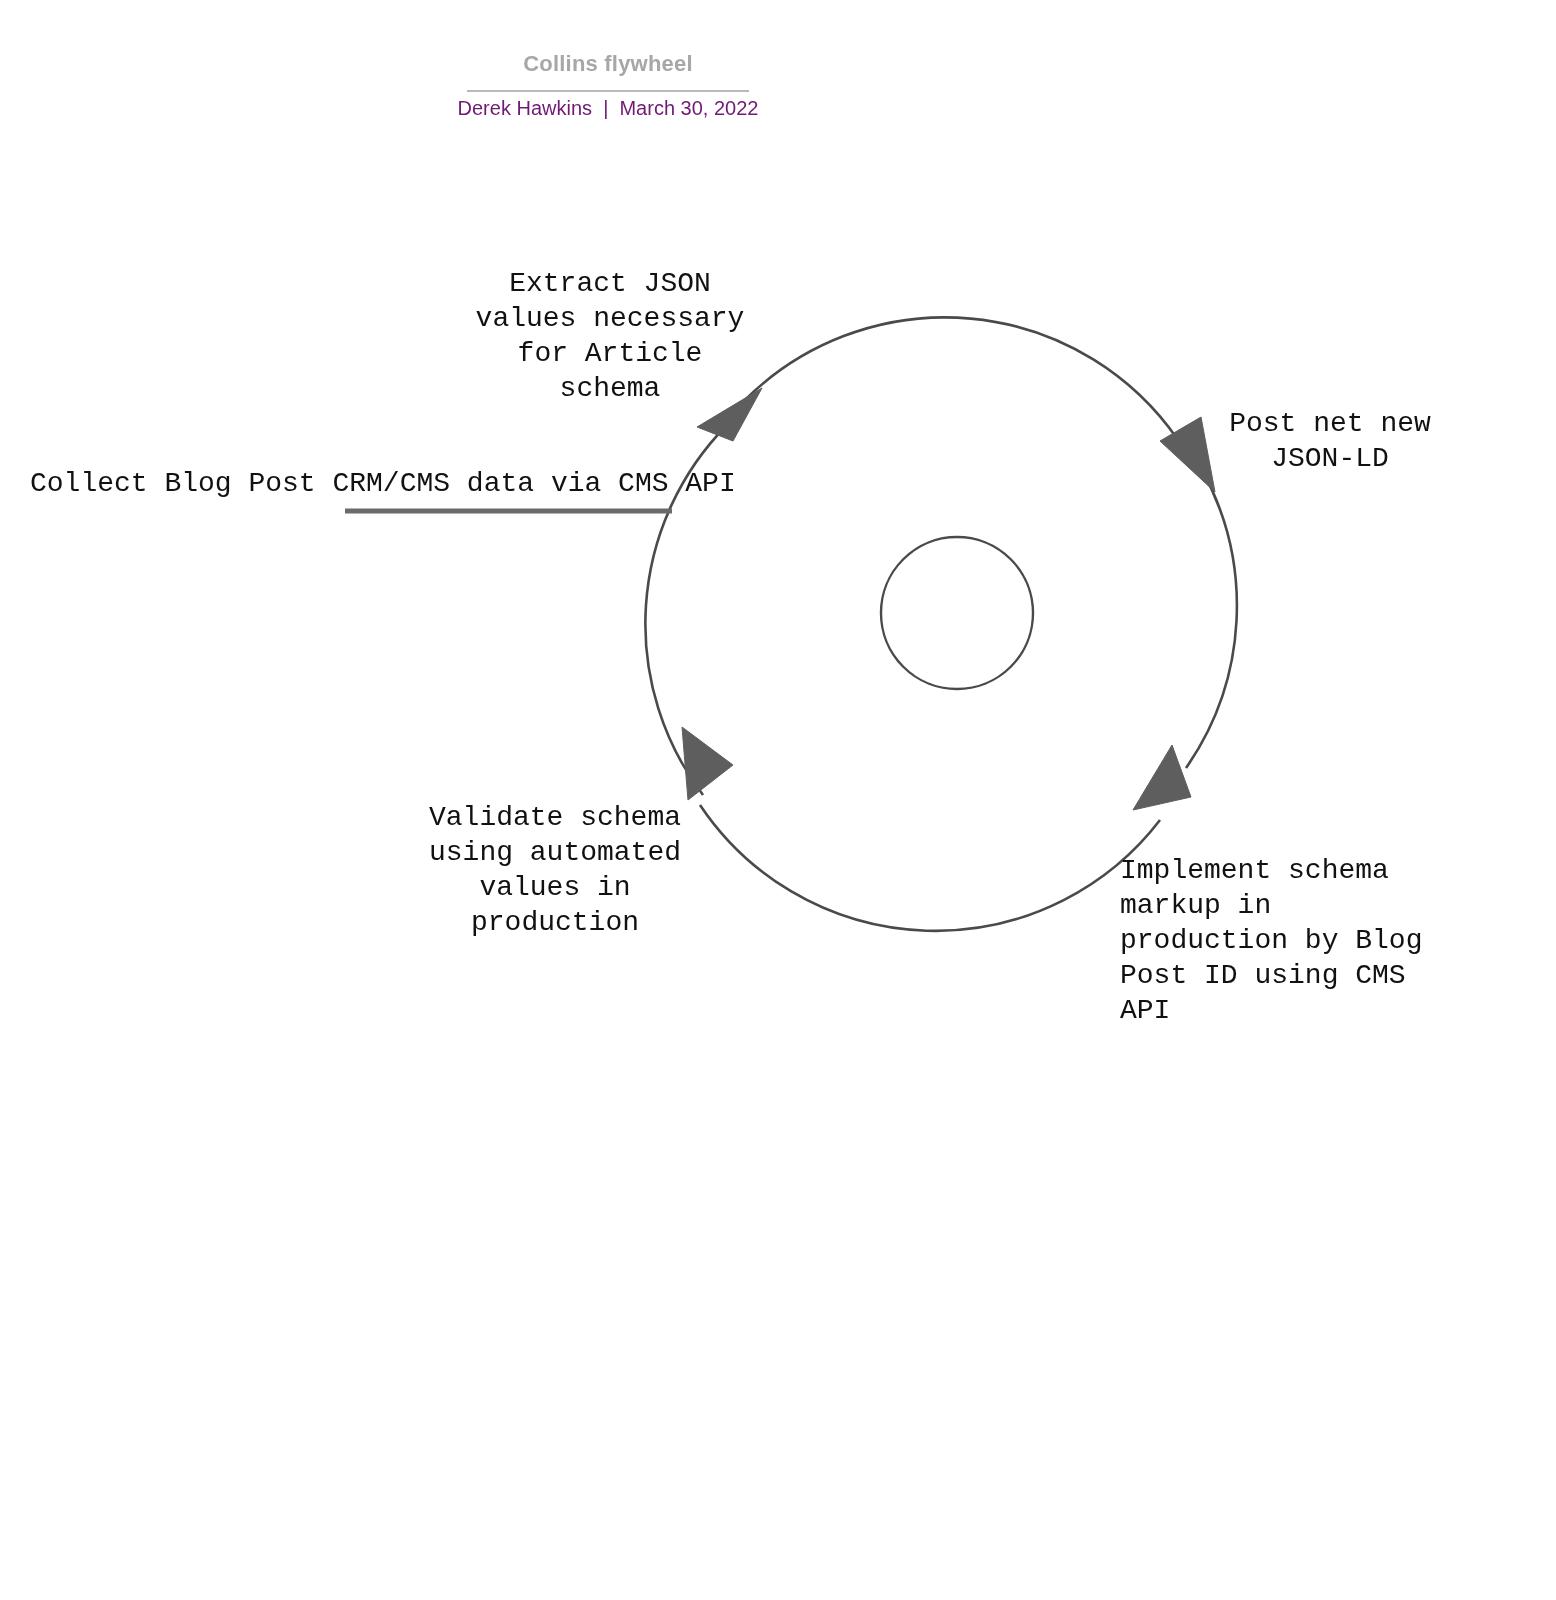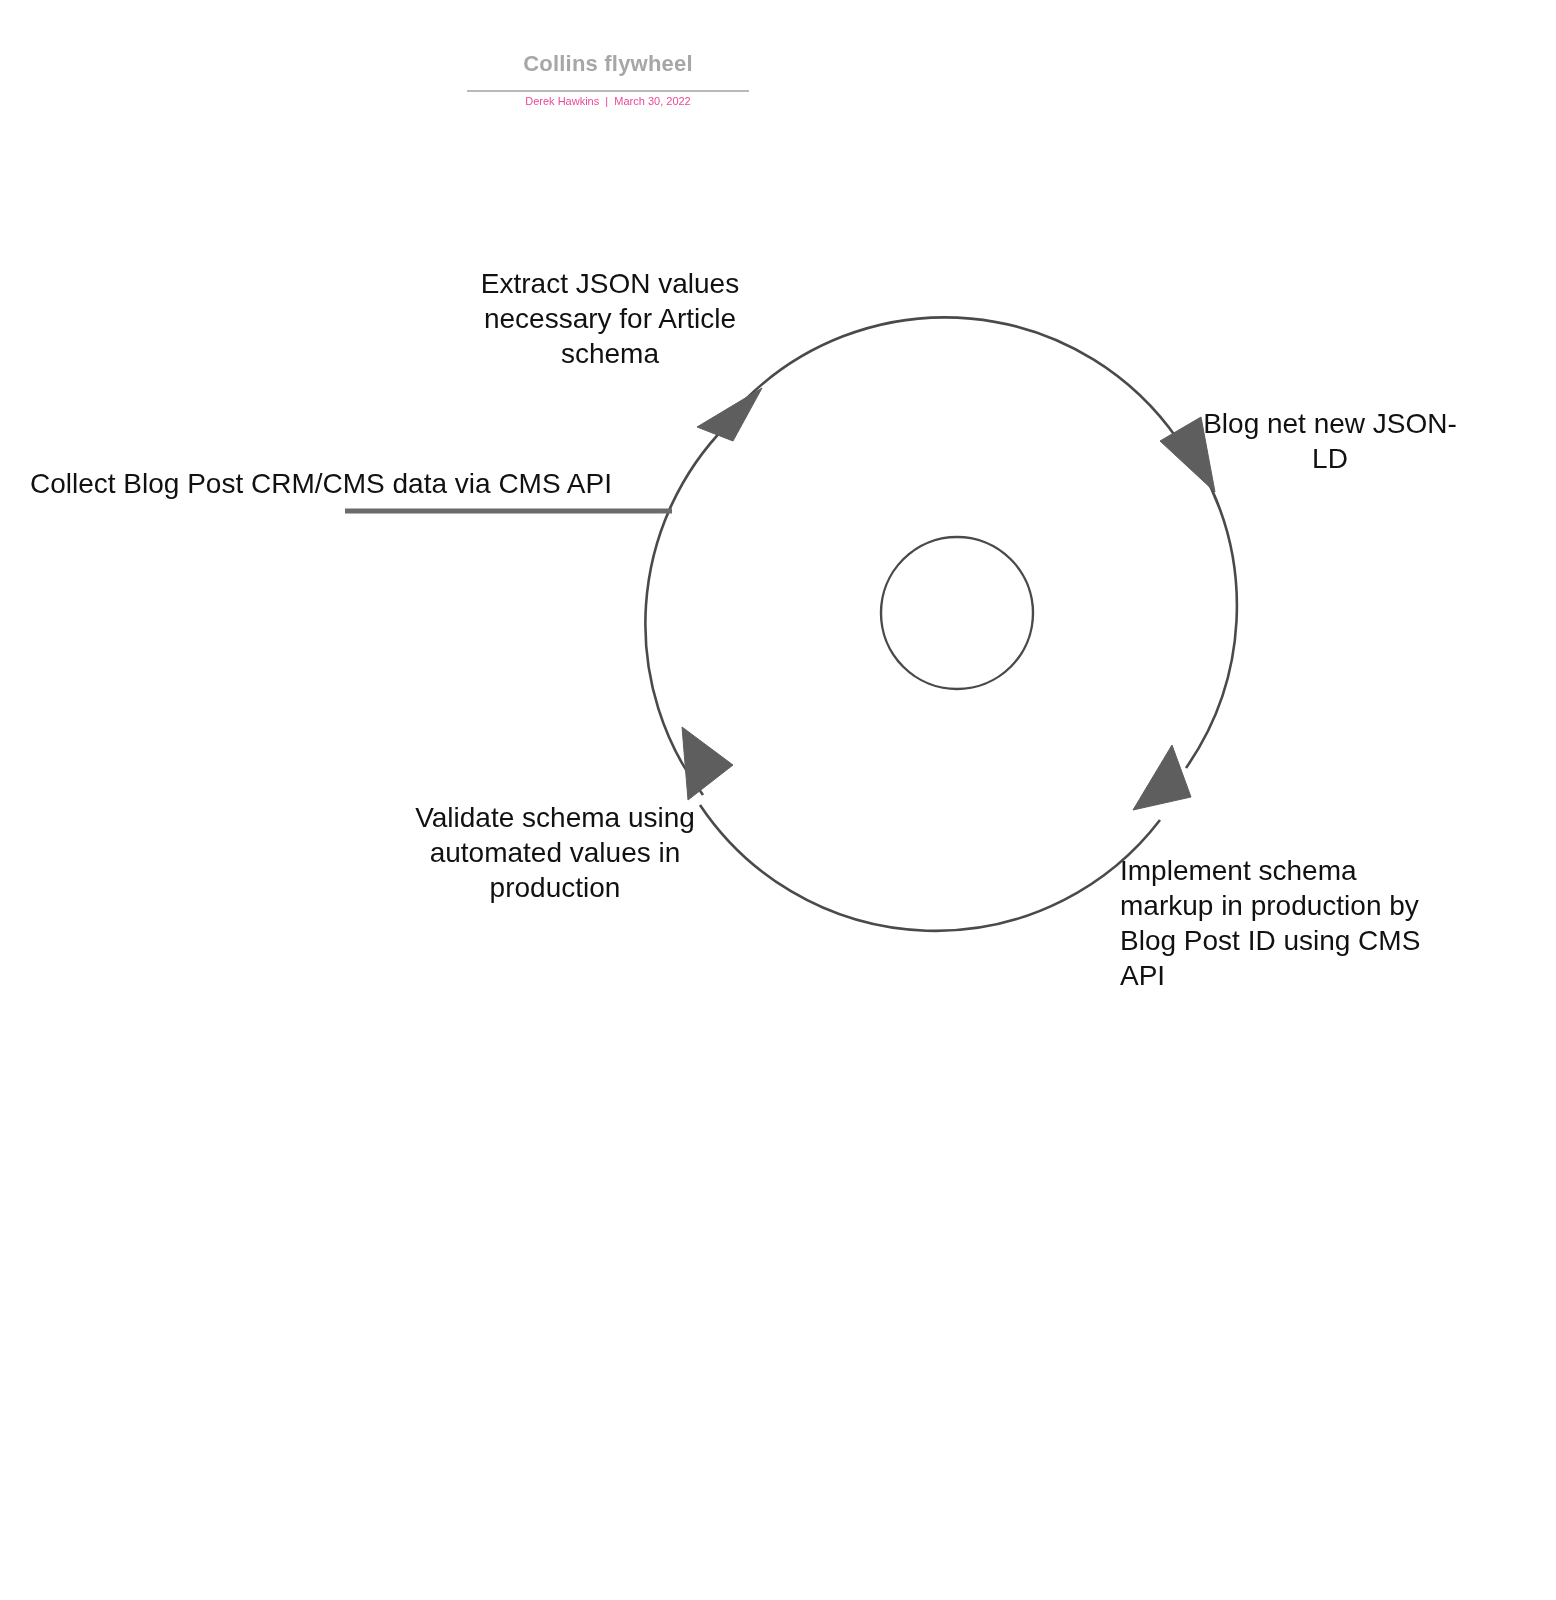--- a/index.html
+++ b/index.html
@@ -33,33 +33,35 @@
     line-height: 40px;
     margin: 0;
   }
   #title-rule {
     width: 282px;
     height: 2px;
     background: #b9b9b9;
     margin: 6px auto 0 auto;
   }
   #doc-byline {
-    font-size: 11px;
-    color: #ec4899;
+    margin-top: 7px;
+    font-size: 20px;
+    color: #701a75;
     line-height: 18px;
     white-space: pre;
   }
 
   
   #flywheel {
     position: absolute;
     left: 0;
     top: 0;
     width: 1556px;
     height: 1600px;
+    font-family: Liberation Mono, monospace;
   }
   #flywheel-svg {
     position: absolute;
     left: 0;
     top: 0;
   }
 
   .wheel-label {
     position: absolute;
     font-size: 28px;
@@ -130,18 +132,18 @@
 
     <circle cx="957" cy="613" r="76" fill="none" stroke="#4a4a4a" stroke-width="2.4"></circle>
 
     <line x1="345" y1="511" x2="672" y2="511" stroke="#6b6b6b" stroke-width="5"></line>
   </svg>
 
   <div class="wheel-label" id="label-extract">Extract JSON values necessary for Article schema</div>
 
   <div class="wheel-label" id="label-collect">Collect Blog Post CRM/CMS data via CMS API</div>
 
-  <div class="wheel-label" id="label-build">Blog net new JSON-LD</div>
+  <div class="wheel-label" id="label-build">Post net new JSON-LD</div>
 
   <div class="wheel-label" id="label-implement">Implement schema markup in production by Blog Post ID using CMS API</div>
 
   <div class="wheel-label" id="label-validate">Validate schema using automated values in production</div>
 </div>
 
 </body></html>

